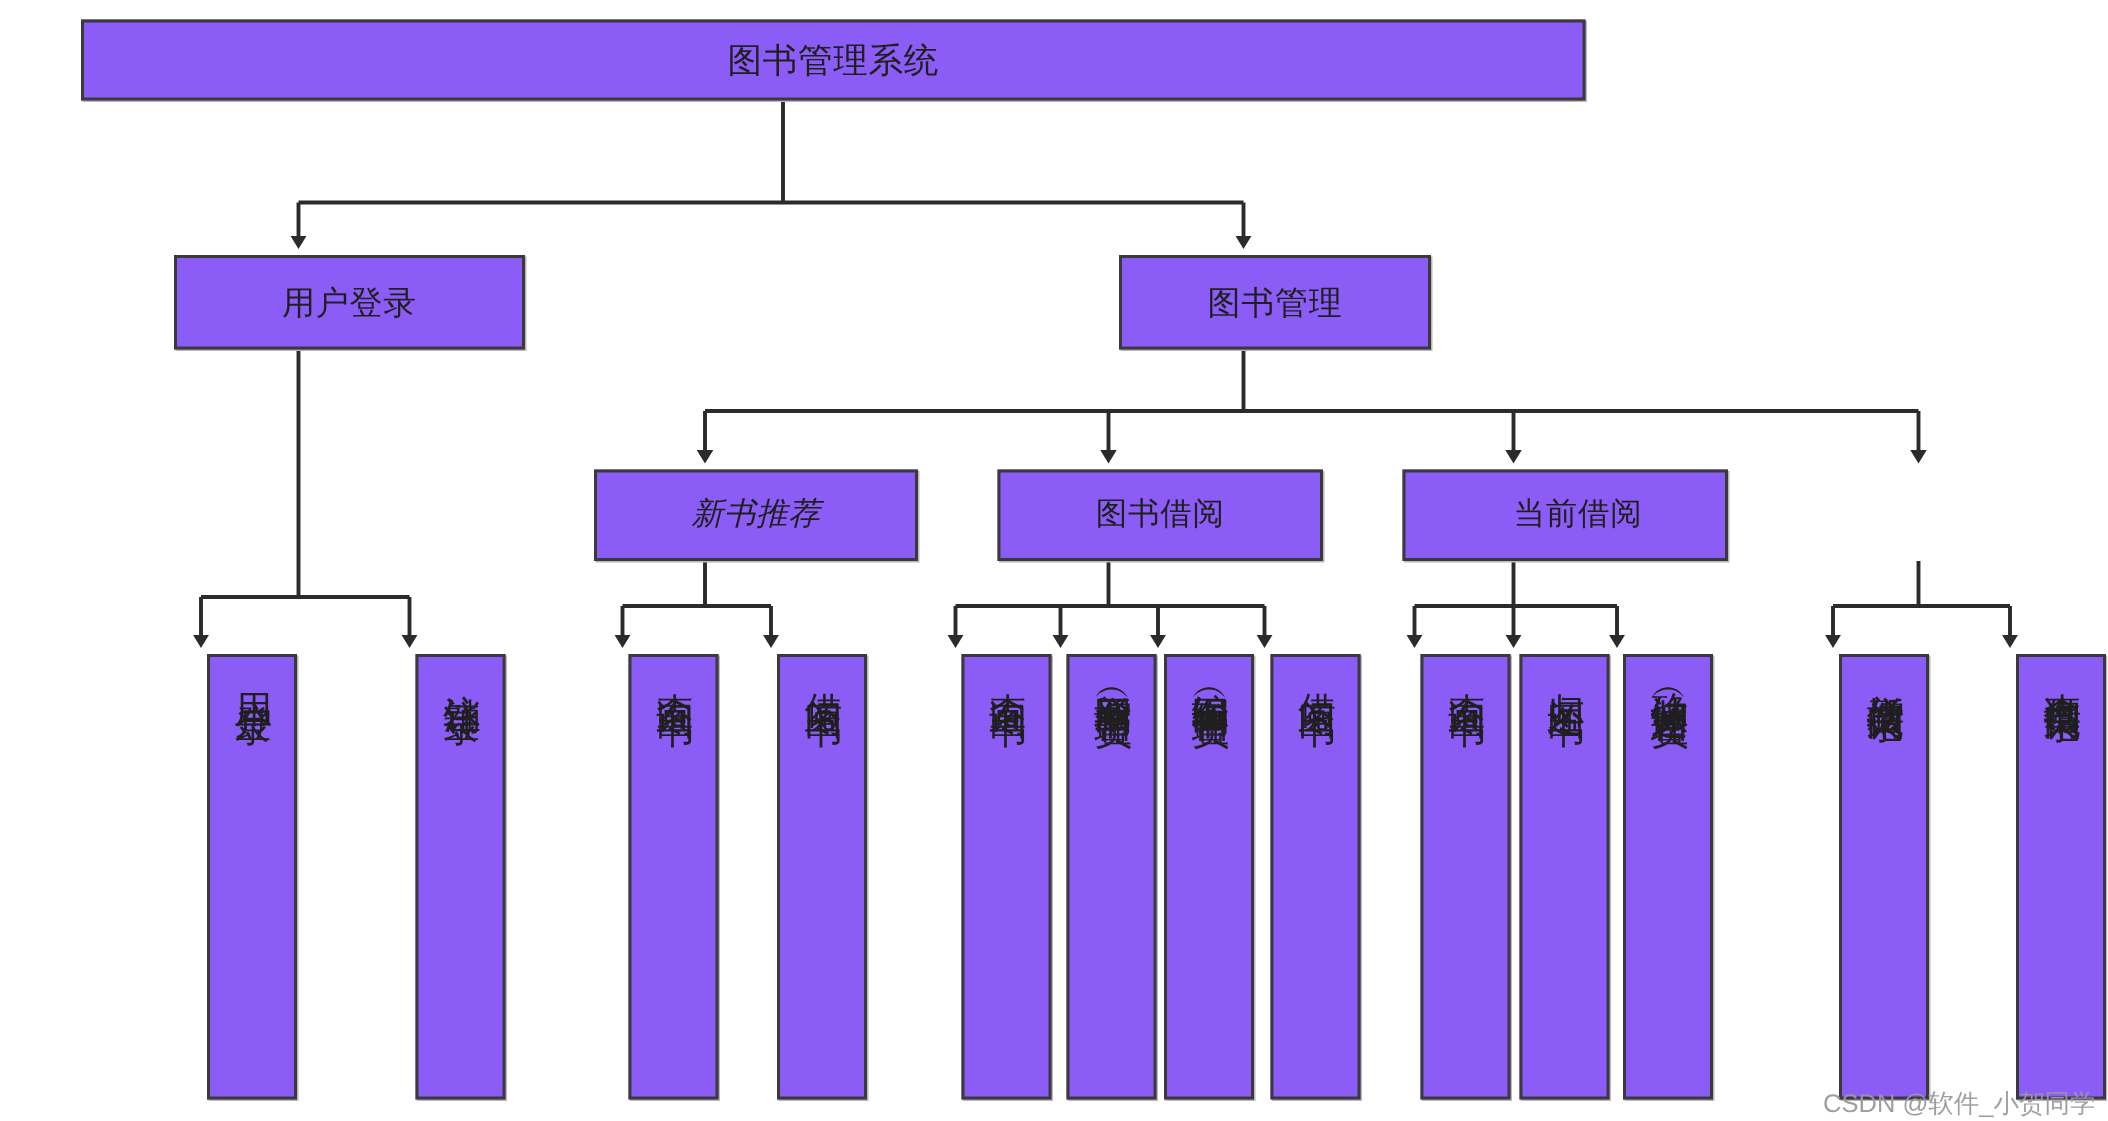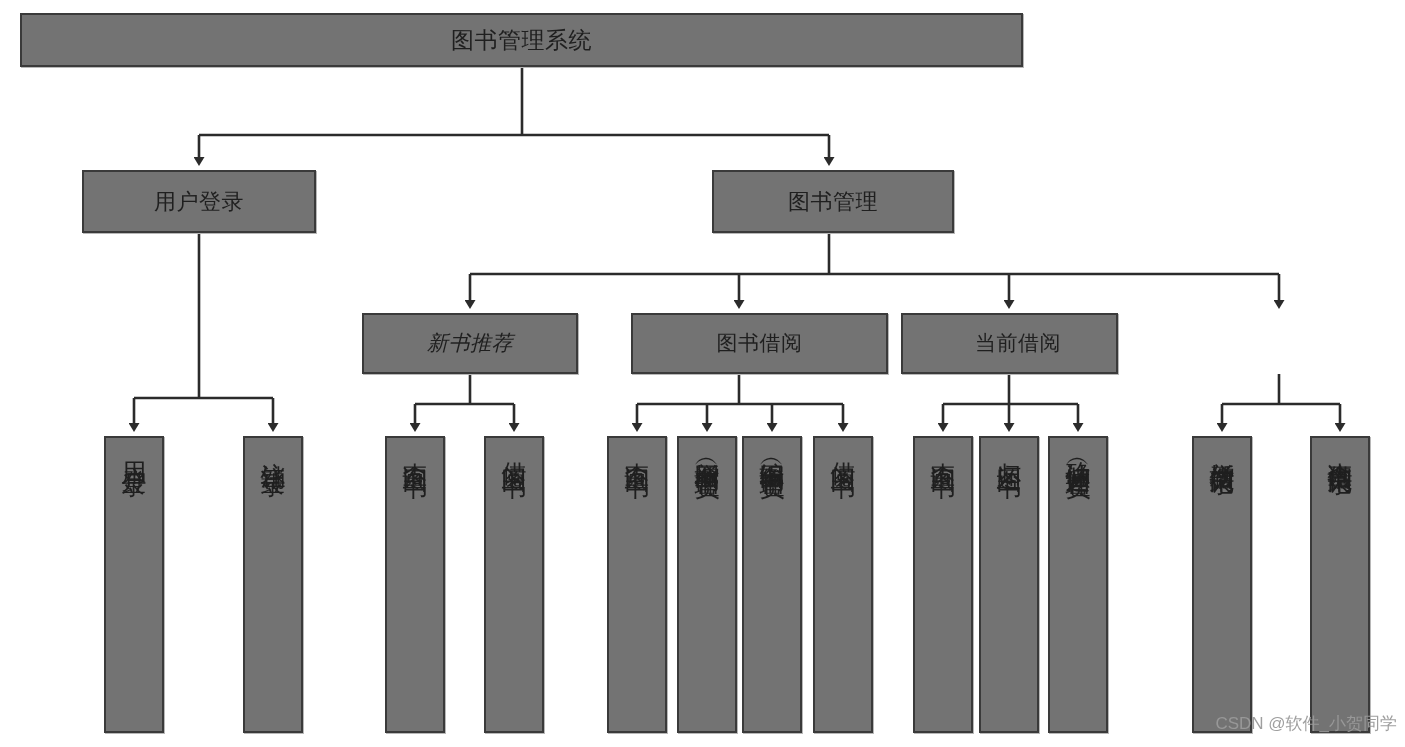--- a/index.html
+++ b/index.html
@@ -16,47 +16,48 @@
   }
   svg.wires{
     position:absolute;
     left:0;top:0;
     width:1405px;height:747px;
     pointer-events:none;
   }
   .node{
     position:absolute;
     box-sizing:border-box;
-    background:#737373;
+    background:#8b5cf6;
     border:2px solid #3a3a3a;
     box-shadow:1px 1px 0 0 #b8b8b8;
     display:flex;
     align-items:center;
     justify-content:center;
     text-align:center;
     color:#1f1f1f;
+    margin-left:34px;
   }
   .node .lbl{
     display:block;
     line-height:1.15;
     letter-spacing:0.5px;
   }
   
   .node.root{left:20px;top:13px;width:1003px;height:54px;}
   .node.root .lbl{font-size:23px;}
   
   .node.lvl2{top:170px;height:63px;}
   .node.lvl2 .lbl{font-size:22px;}
   .node.n-user-login{left:82px;width:234px;}
-  .node.n-book-manage{left:712px;width:242px;}
+  .node.n-book-manage{left:712px;width:208px;}
   
   .node.lvl3{top:313px;height:61px;}
   .node.lvl3 .lbl{font-size:21px;}
   .node.n-newbook{left:362px;width:216px;font-style:italic;}
-  .node.n-borrow{left:631px;width:257px;}
+  .node.n-borrow{left:631px;width:217px;}
   .node.n-current{left:901px;width:217px;padding-left:17px;}
   .node.n-record{left:1171px;width:217px;}
   
   .node.leaf{
     top:436px;
     height:297px;
     width:60px;
     align-items:flex-start;
     justify-content:center;
     padding-top:4px;
@@ -66,21 +67,21 @@
     text-orientation:upright;
     font-size:25px;
     line-height:1.0;
     letter-spacing:4px;
     white-space:nowrap;
   }
   .node.leaf.tall .lbl{font-size:25px;letter-spacing:2px;}
   .watermark{
     position:absolute;
     right:8px;
-    bottom:12px;
+    bottom:0;
     font-size:17px;
     color:#9a9a9a;
     white-space:nowrap;
     opacity:.95;
   }
 </style>
 </head>
 <body>
 
 <div id="canvas">

